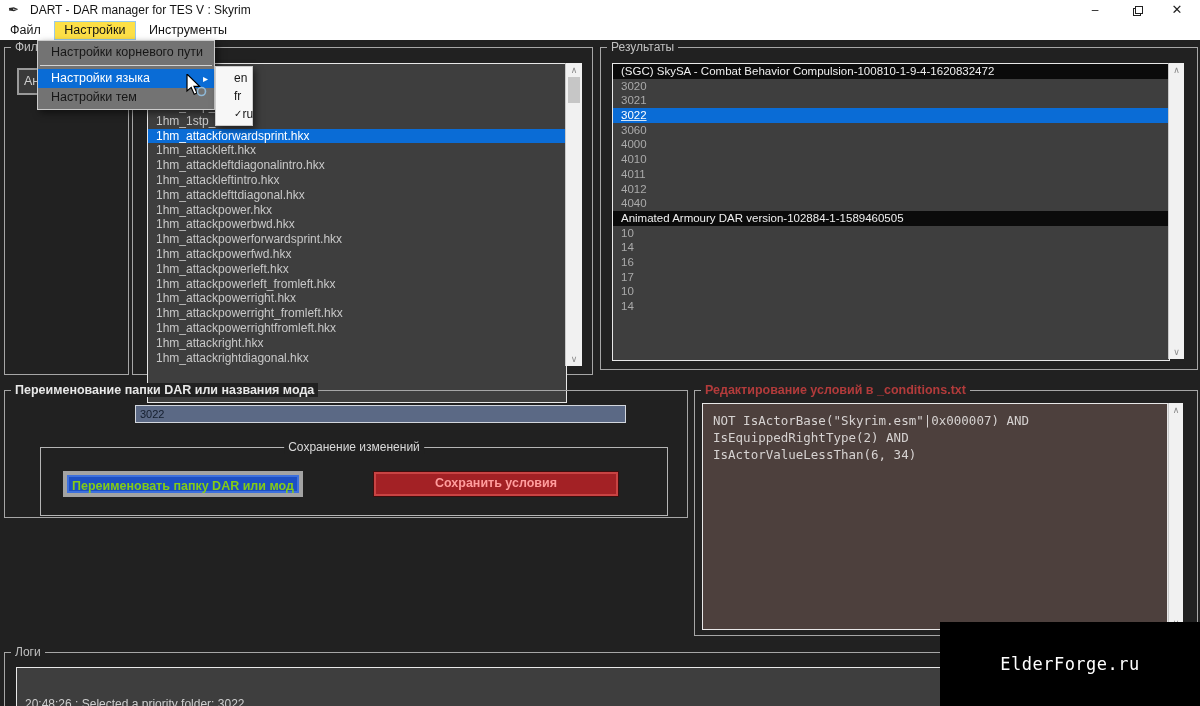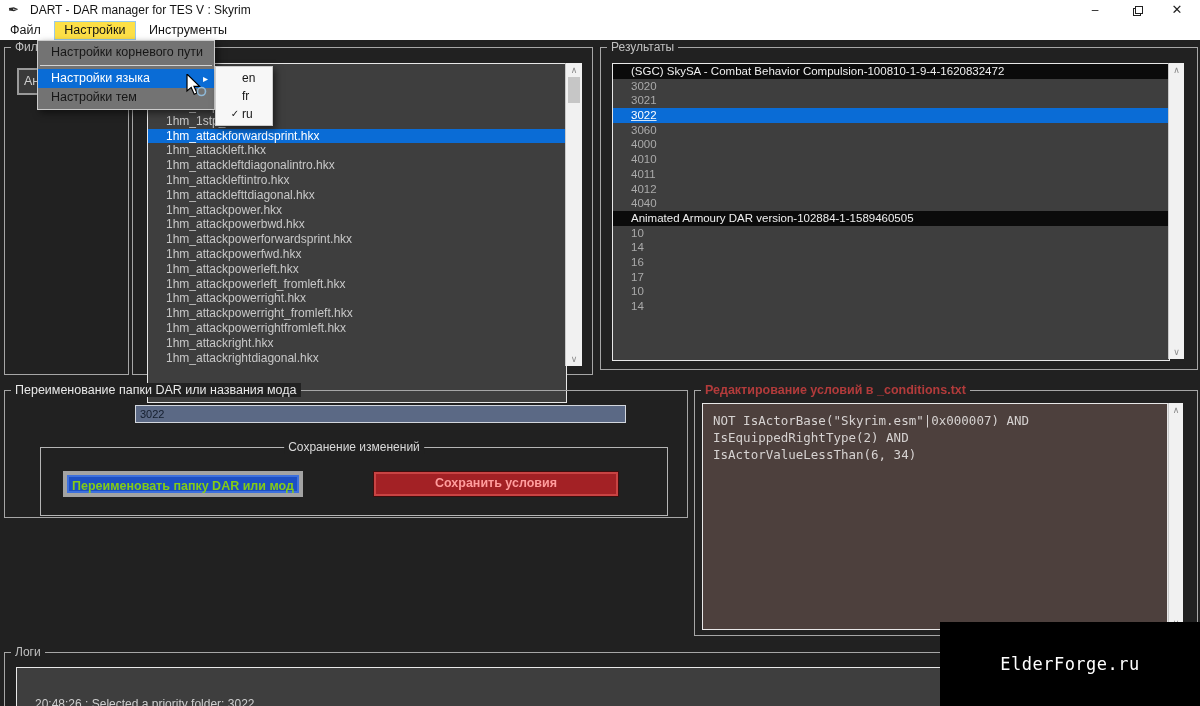--- a/index.html
+++ b/index.html
@@ -26,30 +26,30 @@
   .menubar .mitem.active{background:#fde047;box-shadow:inset 0 0 0 1px #9ac9ea;}
 
   
   .gb{position:absolute;border:1px solid #a6a6a6;}
   .gb>.lg{position:absolute;top:-8px;left:6px;background:#212121;padding:0 4px;
           font-size:12px;color:#c0c0c0;white-space:nowrap;}
   .gb-filters{left:4px;top:47px;width:123px;height:326px;}
   .gb-files{left:132px;top:47px;width:459px;height:326px;}
   .gb-results{left:600px;top:47px;width:596px;height:321px;}
   .gb-rename{left:4px;top:390px;width:682px;height:126px;}
-  .gb-rename>.lg{font-weight:normal;color:#e8e8e8;font-size:12.5px;text-align:center;}
+  .gb-rename>.lg{font-weight:bold;color:#e8e8e8;font-size:12.5px;text-align:center;}
   .gb-save{left:40px;top:447px;width:626px;height:67px;border-color:#b5b5b5;}
   .gb-save>.lg{left:50%;transform:translateX(-50%);color:#dadada;}
   .gb-cond{left:694px;top:390px;width:502px;height:244px;}
   .gb-cond>.lg{font-weight:bold;font-size:12.5px;color:#b23b3b;}
   .gb-logs{left:4px;top:652px;width:1192px;height:60px;}
 
   
   .list{position:absolute;background:#3e3e3e;border:1px solid #e8e8e8;overflow:hidden;}
-  .row{height:14.8px;line-height:14.8px;font-size:12px;color:#c8c8c8;padding-left:18px;white-space:nowrap;}
+  .row{height:14.8px;line-height:14.8px;font-size:12px;color:#c8c8c8;padding-left:8px;white-space:nowrap;}
   .row.selected{background:#0a6cd6;color:#ffffff;}
   .row.header{background:#0b0b0b;color:#f0f0f0;}
   .files-list{left:147px;top:63px;width:418px;height:303px;padding-top:35px;box-sizing:content-box;}
   .results-list{left:612px;top:63px;width:556px;height:296px;}
   .results-list .row{height:14.7px;line-height:14.7px;font-size:11.5px;color:#aaaaaa;}
   .results-list .row.selected{color:#fff;text-decoration:underline;text-decoration-color:#cfe3f7;}
   .results-list .row.header{color:#efefef;}
   .logs-list{left:16px;top:667px;width:1178px;height:46px;}
   .logs-list .row{height:15.5px;line-height:15.5px;font-size:12px;color:#cfcfcf;margin-top:29px;}
 
@@ -84,22 +84,22 @@
        font-family:"DejaVu Sans Mono","Liberation Mono",monospace;font-size:12.5px;line-height:17px;
        padding:8px 10px;white-space:pre;overflow:hidden;}
 
   
   .menu{position:absolute;left:37px;top:40px;width:178px;background:#737373;border:1px solid #cccccc;
         box-shadow:3px 3px 7px rgba(0,0,0,.5);z-index:50;padding:2px 0;box-sizing:border-box;}
   .menu .item{height:19px;line-height:19px;padding-left:13px;font-size:12.5px;color:#161616;position:relative;}
   .menu .item.highlight{background:#0a6cd6;color:#ffffff;}
   .menu .item .sub-arrow{position:absolute;right:6px;top:0;font-size:10px;}
   .menu .sep{height:1px;background:#d4d4d4;margin:3px 2px;}
-  .submenu{position:absolute;left:215px;top:66px;width:58px;background:#f7f7f7;border:1px solid #cccccc;
-        box-shadow:3px 3px 7px rgba(0,0,0,.5);z-index:51;padding:2px 12px;box-sizing:border-box;}
+  .submenu{position:absolute;left:215px;top:66px;width:32px;background:#f7f7f7;border:1px solid #cccccc;
+        box-shadow:3px 3px 7px rgba(0,0,0,.5);z-index:51;padding:2px 18px;box-sizing:border-box;}
   .submenu .item{height:18px;line-height:18px;font-size:12px;color:#161616;display:flex;}
   .submenu .item .chk{width:14px;text-align:center;font-size:10px;}
 
   
   .cursor{position:absolute;left:186px;top:74px;z-index:70;}
 
   
   .watermark{position:absolute;left:940px;top:622px;width:260px;height:84px;background:#000000;z-index:60;
         display:flex;align-items:center;justify-content:center;color:#ffffff;
         font-family:"DejaVu Sans Mono","Liberation Mono",monospace;font-size:17px;letter-spacing:.5px;}

